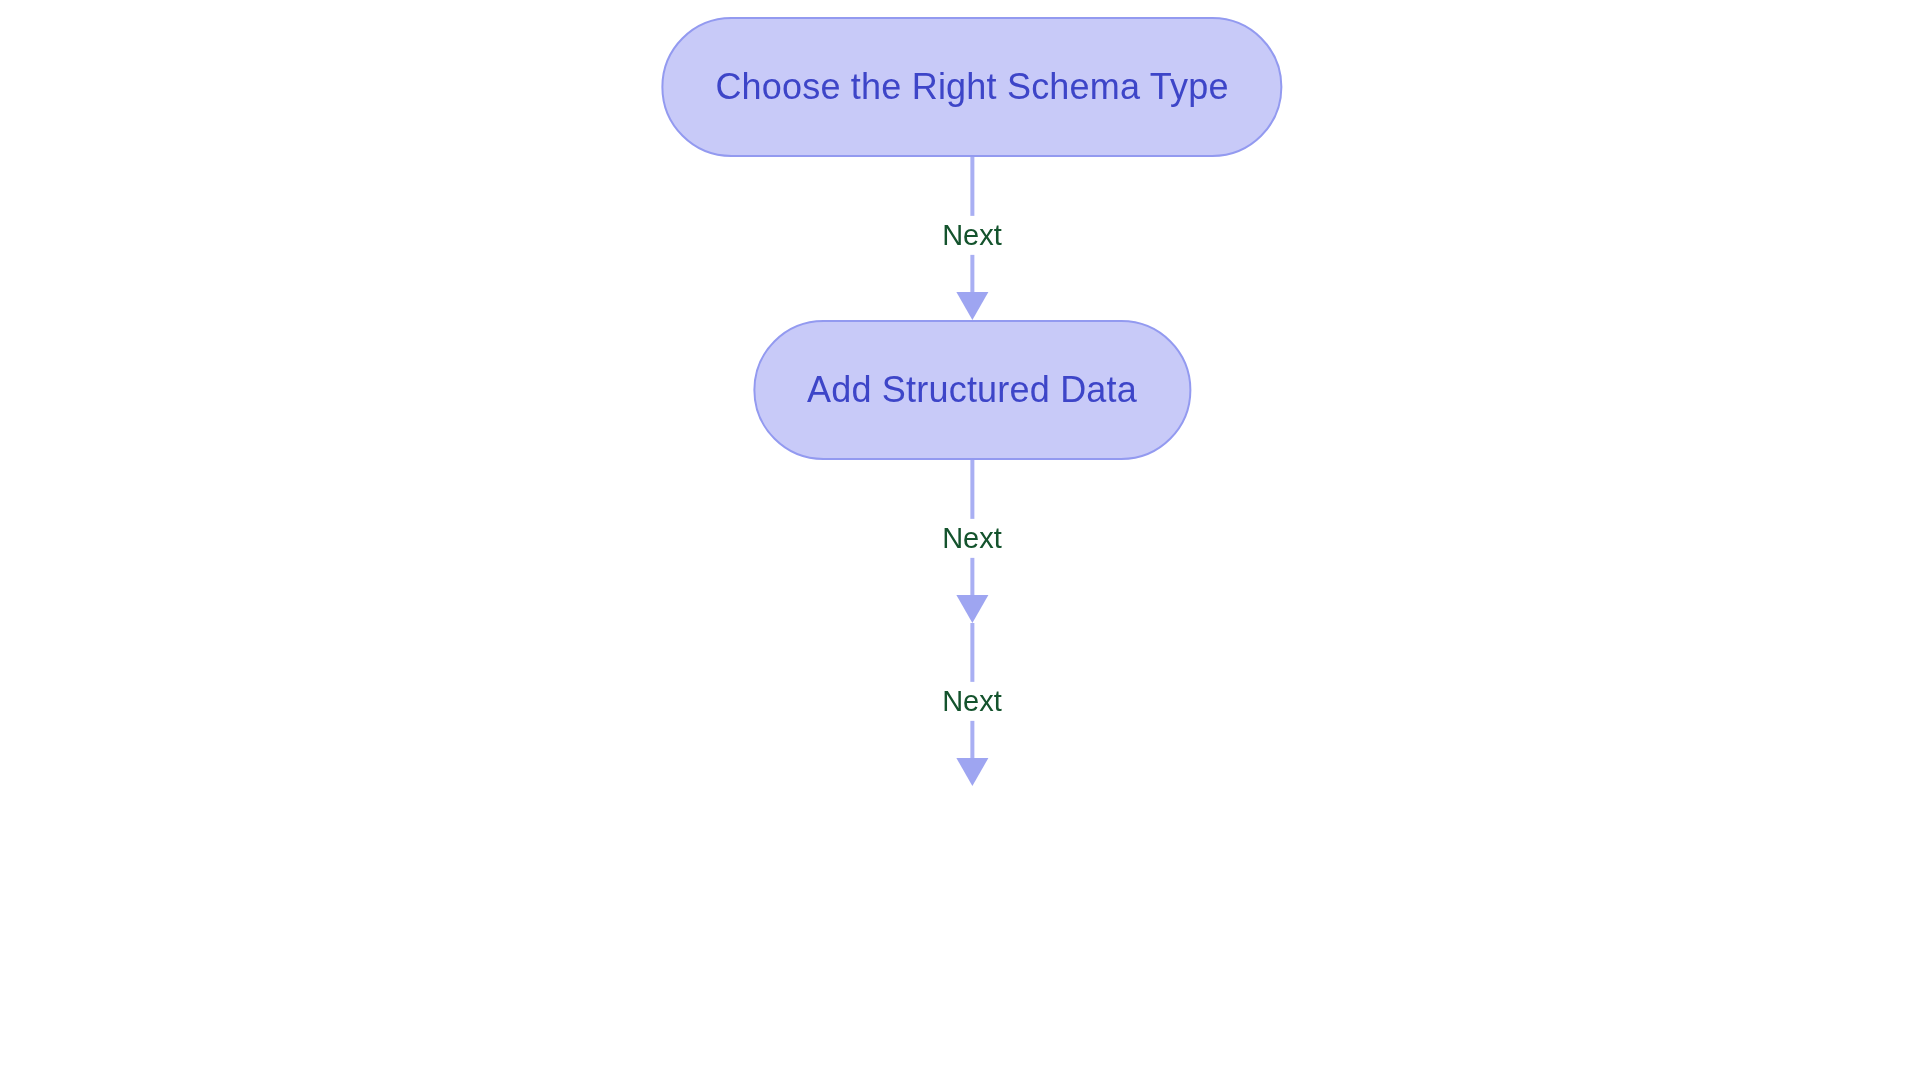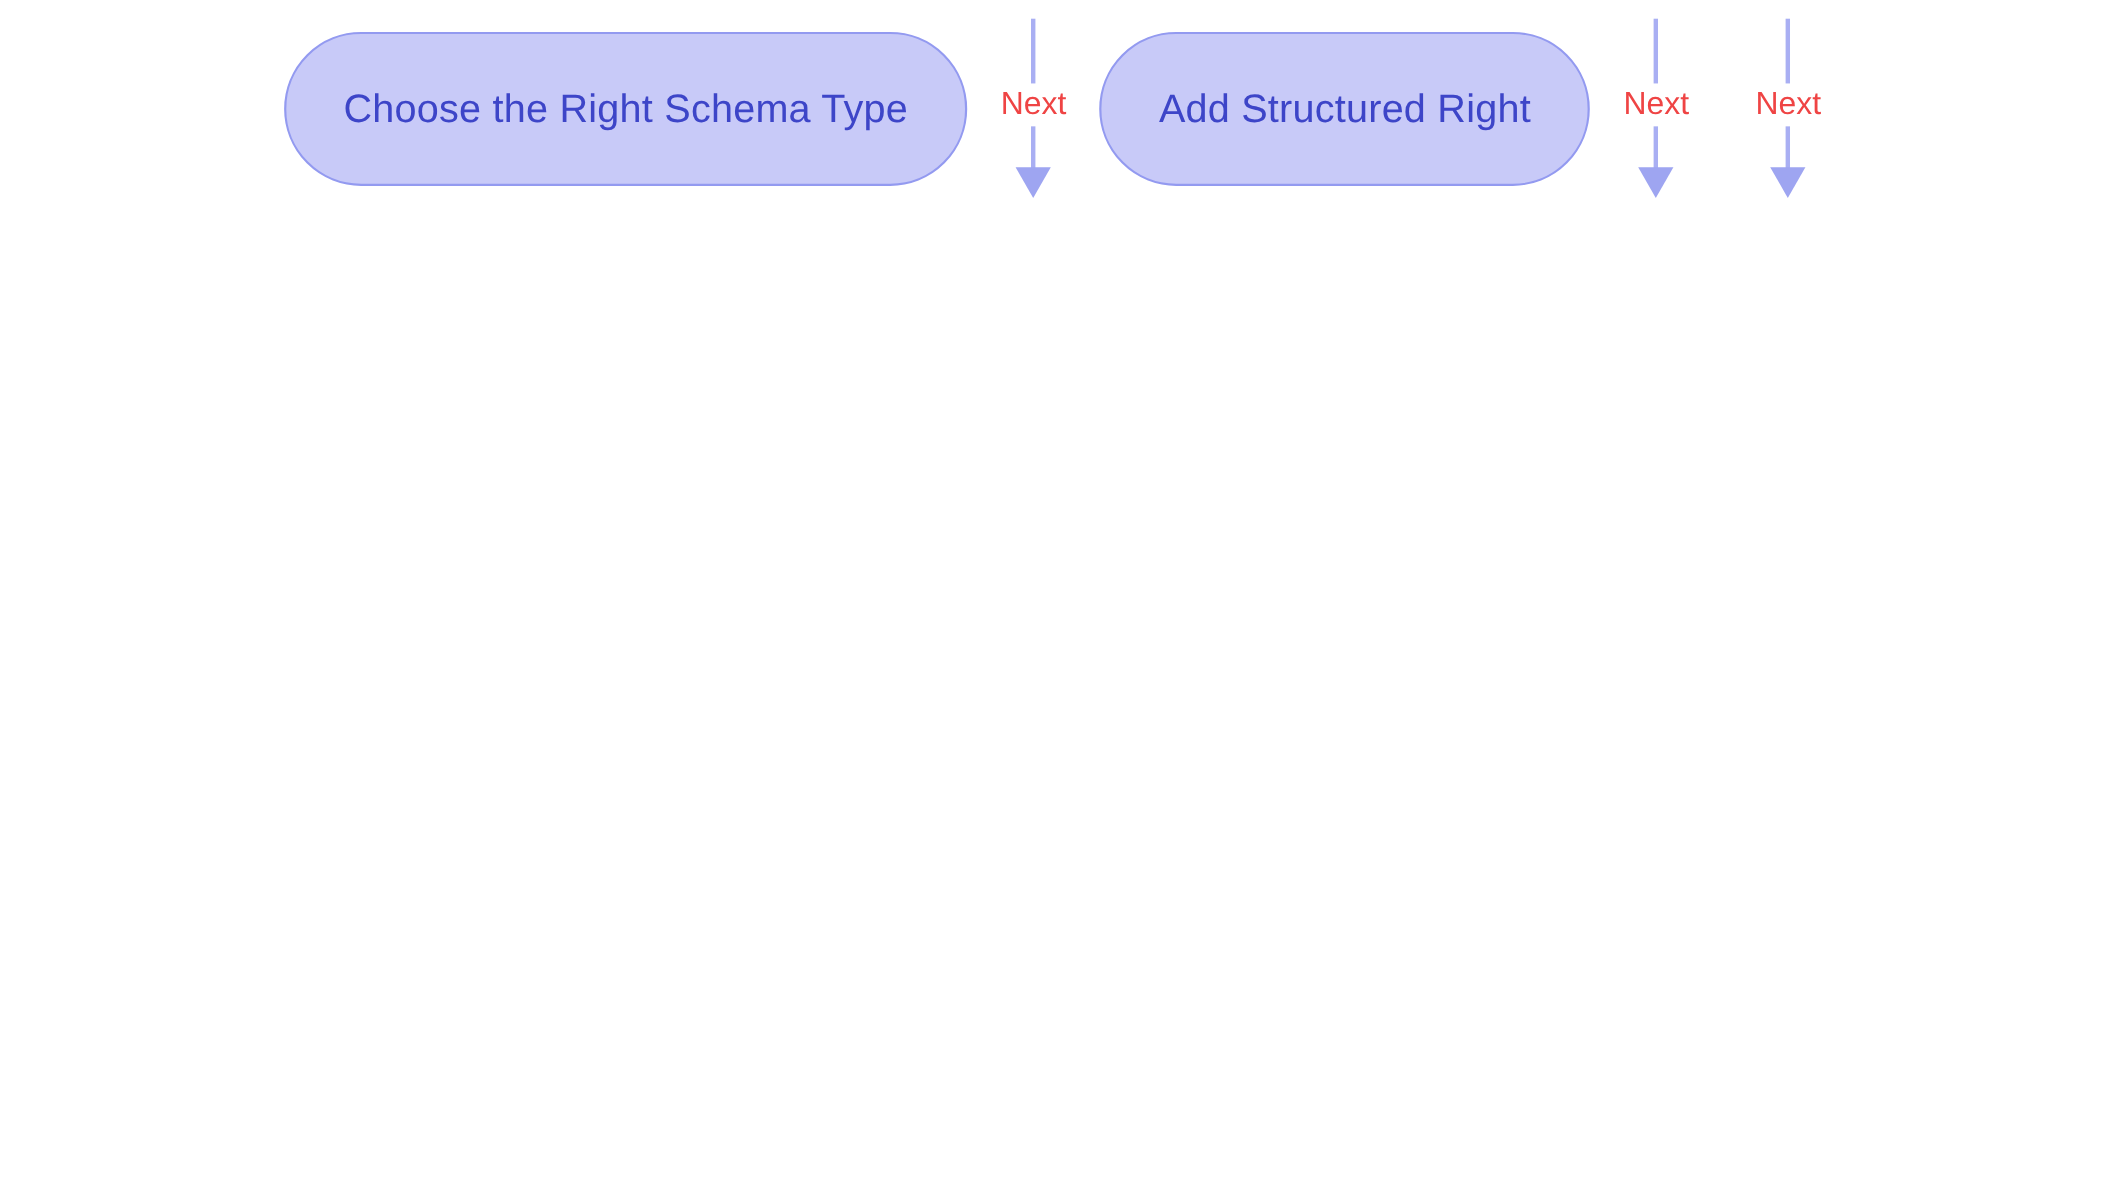--- a/index.html
+++ b/index.html
@@ -15,21 +15,21 @@
     position: relative;
     width: 1920px;
     height: 1083px;
   }
   .flow-column {
     position: absolute;
     top: 17px;
     left: 972px;
     transform: translateX(-50%);
     display: flex;
-    flex-direction: row;
+    flex-direction: column;
     align-items: center;
   }
   .node {
     box-sizing: border-box;
     height: 140px;
     min-width: 420px;
     padding: 0 52px;
     border-radius: 70px;
     background: #c8caf8;
     border: 2px solid #939af0;
@@ -68,21 +68,21 @@
     border-right: 16px solid transparent;
     border-top: 28px solid #9ea5f1;
   }
   .edge-label {
     position: absolute;
     left: 50%;
     top: 50%;
     transform: translate(-50%, -58%);
     background: #ffffff;
     padding: 4px 8px;
-    color: #ef4444;
+    color: #14532d;
     font-size: 29px;
     line-height: 1.1;
     white-space: nowrap;
   }
 </style>
 </head>
 <body>
 
 <div class="canvas">
   <div class="flow-column">
@@ -91,21 +91,21 @@
       <span>Choose the Right Schema Type</span>
     </div>
 
     <div class="connector">
       <div class="edge-line"></div>
       <div class="arrowhead"></div>
       <div class="edge-label">Next</div>
     </div>
 
     <div class="node">
-      <span>Add Structured Right</span>
+      <span>Add Structured Data</span>
     </div>
 
     <div class="connector">
       <div class="edge-line"></div>
       <div class="arrowhead"></div>
       <div class="edge-label">Next</div>
     </div>
 
 
     <div class="connector">

